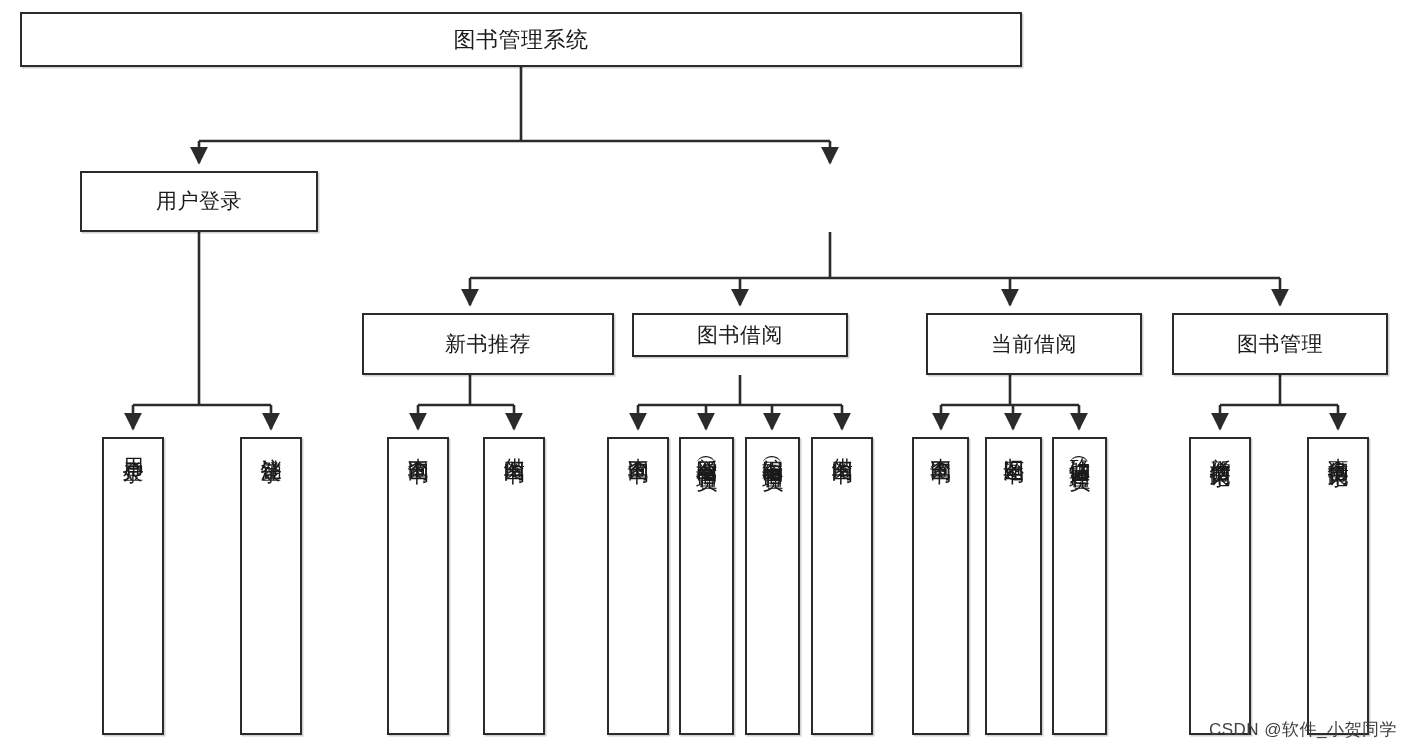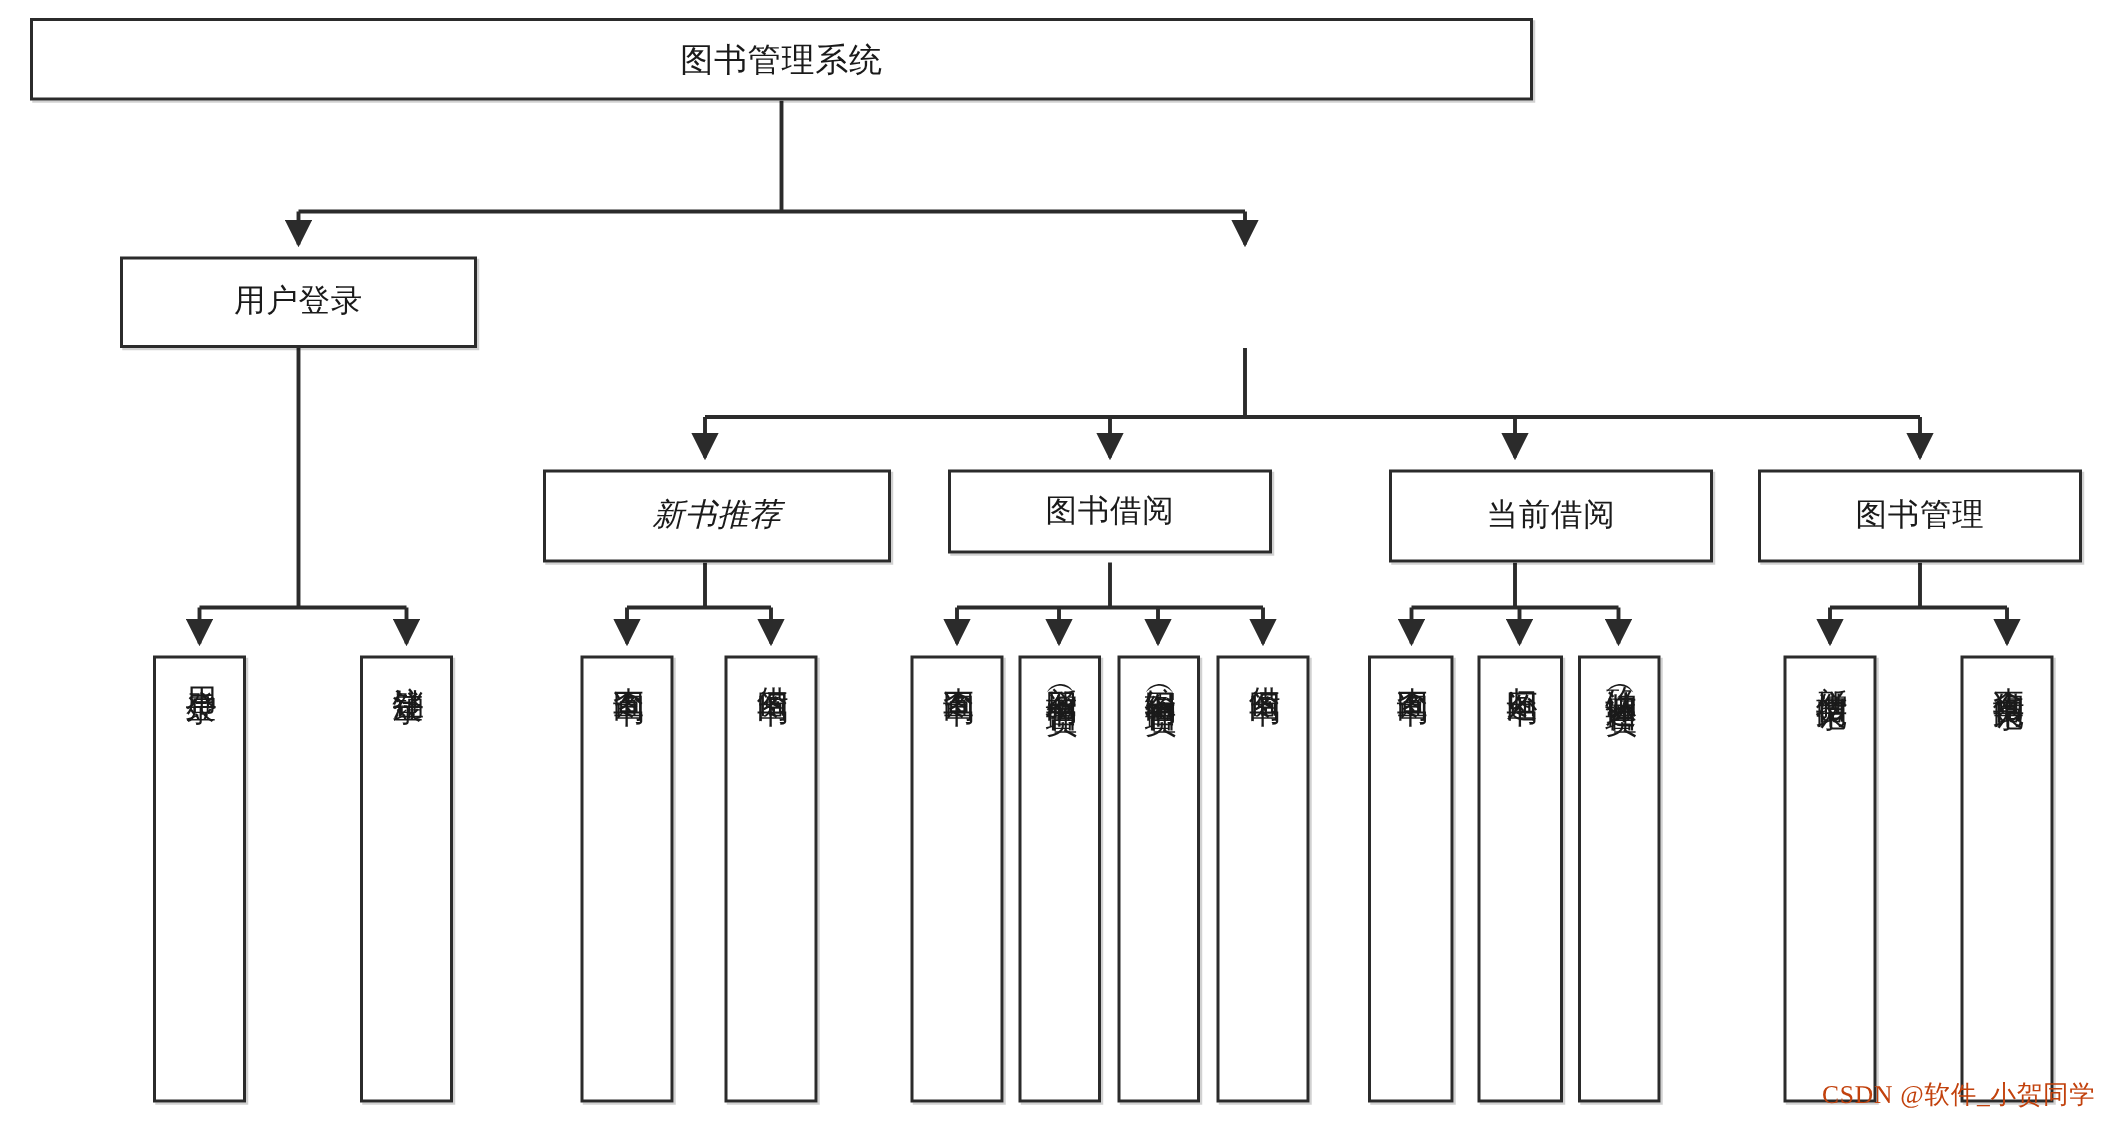--- a/index.html
+++ b/index.html
@@ -56,25 +56,25 @@
     font-size: 21px;
     line-height: 1.35;
     letter-spacing: 2px;
     white-space: nowrap;
   }
   .watermark {
     position: absolute;
     right: 8px;
     bottom: 6px;
     font-size: 17px;
-    color: #c2410c;
+    color: #404040;
     letter-spacing: 0.5px;
     z-index: 5;
     white-space: nowrap;
-    font-family: Liberation Serif, serif;
+    font-family: Liberation Sans, sans-serif;
   }
 </style>
 </head>
 <body>
 
 <div id="canvas">
 
   <svg id="edges" viewBox="0 0 1405 747" xmlns="http://www.w3.org/2000/svg">
     <defs>
       <marker id="arrow" viewBox="0 0 10 10" refX="9" refY="5" markerWidth="7" markerHeight="7" orient="auto-start-reverse">
@@ -126,24 +126,24 @@
   </svg>
 
   <div class="node root" id="node-root" style="left: 20px; top: 12px; width: 1002px; height: 55px;">
     <span class="node-label">图书管理系统</span>
   </div>
 
   <div class="node" id="node-l2-0" style="left: 80px; top: 171px; width: 238px; height: 61px;">
     <span class="node-label">用户登录</span>
   </div>
 
-  <div class="node" id="node-l3-0" style="left: 362px; top: 313px; width: 232px; height: 62px; font-style: italic;">
+  <div class="node" id="node-l3-0" style="left: 362px; top: 313px; width: 252px; height: 62px;">
     <span class="node-label">新书推荐</span>
   </div>
-  <div class="node" id="node-l3-1" style="left: 632px; top: 313px; width: 216px; height: 56px;">
+  <div class="node" id="node-l3-1" style="left: 632px; top: 313px; width: 216px; height: 44px;">
     <span class="node-label">图书借阅</span>
   </div>
   <div class="node" id="node-l3-2" style="left: 926px; top: 313px; width: 216px; height: 62px;">
     <span class="node-label">当前借阅</span>
   </div>
   <div class="node" id="node-l3-3" style="left: 1172px; top: 313px; width: 216px; height: 62px;">
     <span class="node-label">图书管理</span>
   </div>
 
   <div class="node vertical" id="node-leaf-0" style="left: 102px; top: 437px; width: 62px; height: 298px;">

